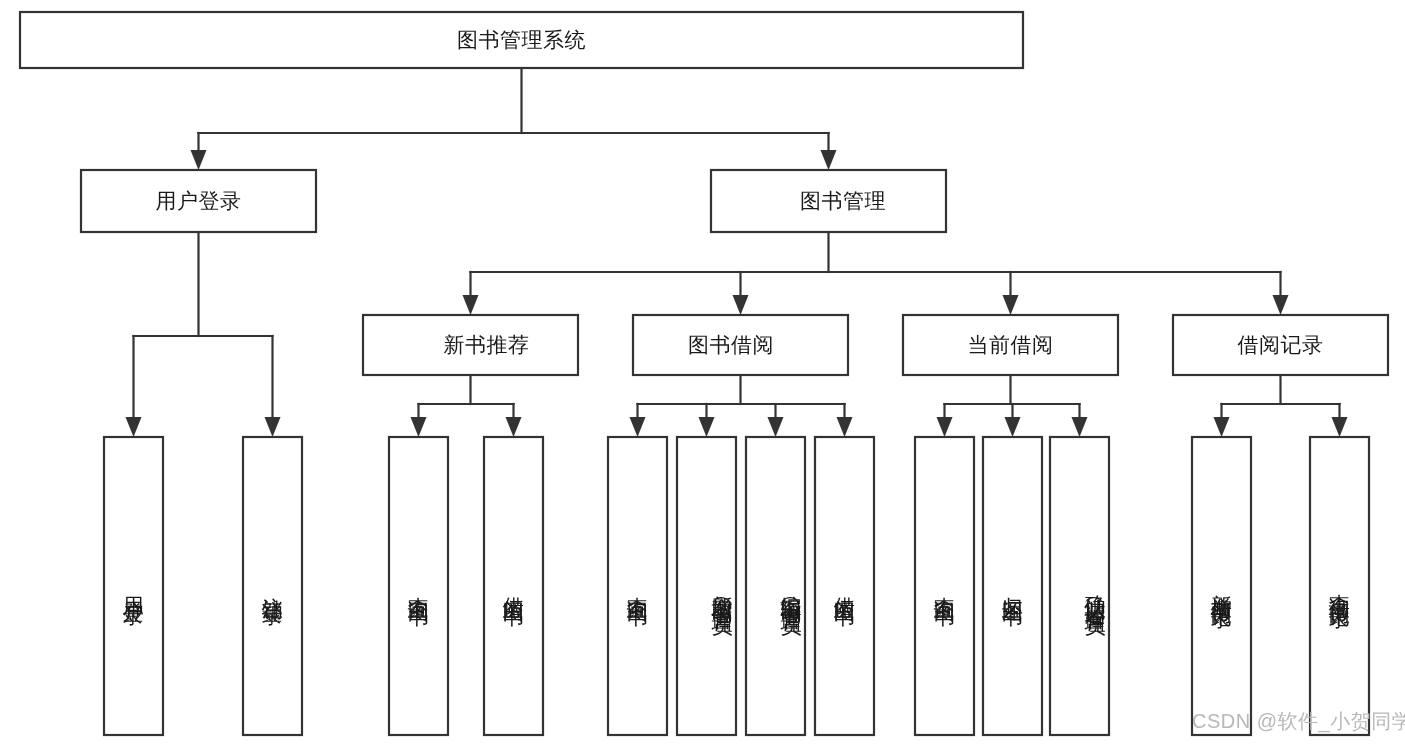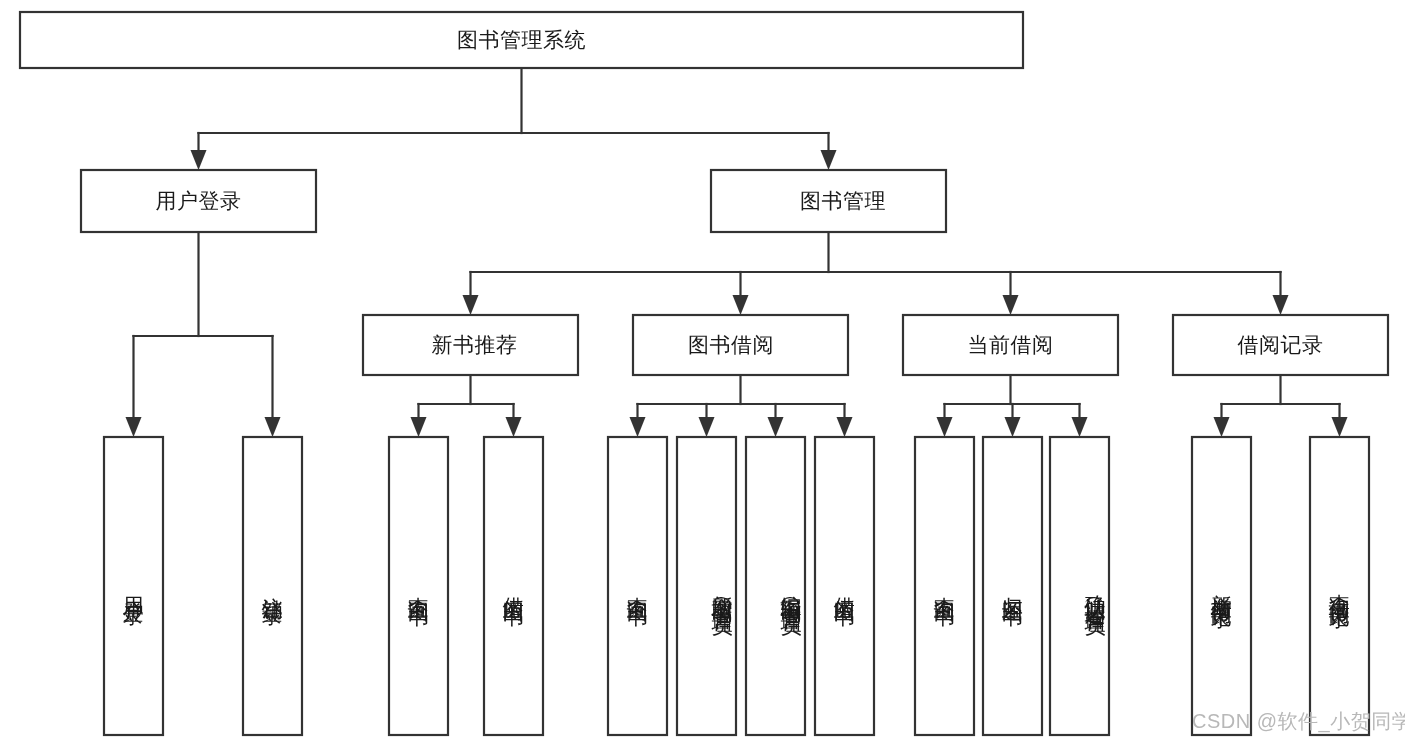--- a/index.html
+++ b/index.html
@@ -164,21 +164,21 @@
       <rect class="node-box" x="1192" y="437" width="59" height="298"></rect>
       <rect class="node-box" x="1310" y="437" width="59" height="298"></rect>
     </g>
   </svg>
 
   <div class="node-label horizontal" style="left:20px; top:12px; width:1003px; height:56px;">图书管理系统</div>
 
   <div class="node-label horizontal" style="left:81px; top:170px; width:235px; height:62px;">用户登录</div>
   <div class="node-label horizontal" style="left:711px; top:170px; width:264px; height:62px;">图书管理</div>
 
-  <div class="node-label horizontal" style="left:367px; top:315px; width:215px; height:60px;">新书推荐</div>
+  <div class="node-label horizontal" style="left:379px; top:315px; width:215px; height:60px;">新书推荐</div>
   <div class="node-label horizontal" style="left:633px; top:315px; width:196px; height:60px;">图书借阅</div>
   <div class="node-label horizontal" style="left:1173px; top:315px; width:215px; height:60px;">借阅记录</div>
   <div class="node-label horizontal" style="left:903px; top:315px; width:215px; height:60px;">当前借阅</div>
 
   <div class="node-label vertical" style="left:104px; top:437px; width:59px; height:298px;">用户登录</div>
   <div class="node-label vertical" style="left:243px; top:437px; width:59px; height:298px;">注销登录</div>
   <div class="node-label vertical" style="left:389px; top:437px; width:59px; height:298px;">查询图书</div>
   <div class="node-label vertical" style="left:484px; top:437px; width:59px; height:298px;">借阅图书</div>
   <div class="node-label vertical" style="left:608px; top:437px; width:59px; height:298px;">查询图书</div>
   <div class="node-label vertical" style="left:677px; top:437px; width:59px; height:298px; align-items:flex-start; padding-top:10px;">新增图书（管理员）</div>

